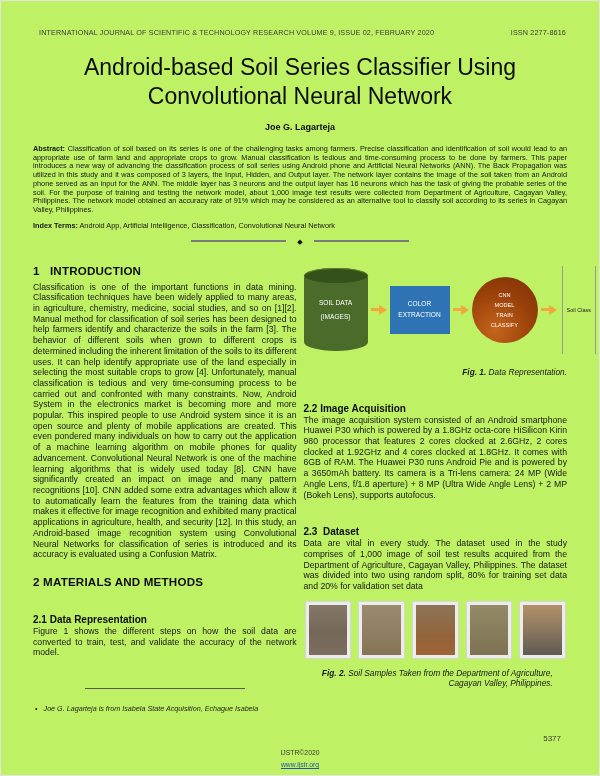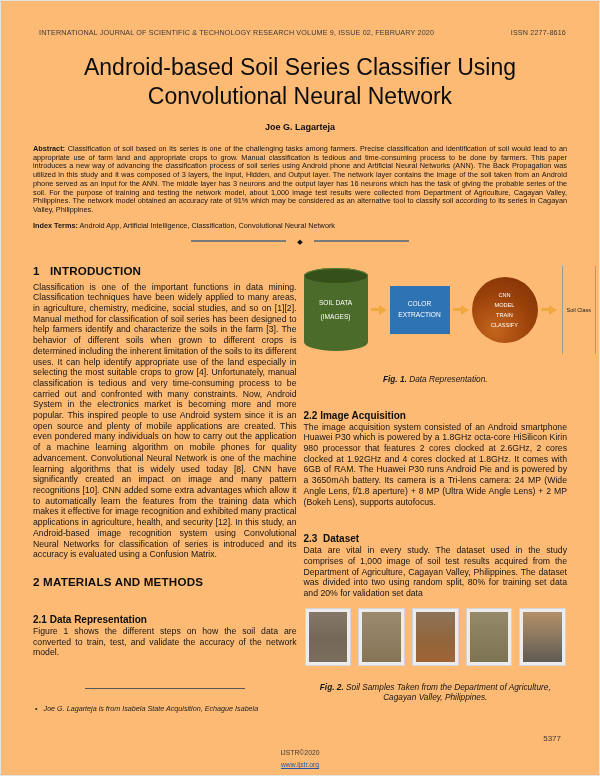--- a/index.html
+++ b/index.html
@@ -1,18 +1,18 @@
 <!DOCTYPE html>
 <html><head>
 <meta charset="utf-8">
 <style>
   html,body{margin:0;padding:0;background:#ffffff;}
   .page{
     position:relative;width:600px;height:776px;margin:0 auto;
-    background:#fdba74;color:#111;overflow:hidden;box-sizing:border-box;
+    background:#bef264;color:#111;overflow:hidden;box-sizing:border-box;
     font-family:"Liberation Sans", sans-serif;border:1px solid #e3e3e3;
   }
   .header{
     position:absolute;top:27px;left:38px;right:33px;
     display:flex;justify-content:space-between;
     font-size:7.2px;color:#3a3a3a;letter-spacing:.15px;white-space:nowrap;
   }
   .title{
     margin:52px auto 0;width:450px;text-align:center;
     font-size:23px;line-height:1.28;font-weight:400;color:#0d0d0d;
@@ -47,21 +47,21 @@
   .arrow::before{content:'';position:absolute;left:0;top:3.2px;width:8px;height:3.6px;background:#f0a93c;}
   .arrow::after{content:'';position:absolute;left:8px;top:0;width:0;height:0;border-top:5px solid transparent;border-bottom:5px solid transparent;border-left:8px solid #f0a93c;}
   .cbox{width:60px;height:48px;background:#2e74b5;color:#fff;display:flex;flex-direction:column;justify-content:center;text-align:center;font-size:6.6px;line-height:1.55;flex:none;}
   .ccircle{width:66px;height:66px;border-radius:50%;
     background:radial-gradient(circle at 35% 80%, #c4651c 0%, #99400a 55%, #7d2f04 100%);
     color:#fff;display:flex;flex-direction:column;justify-content:center;text-align:center;
     font-size:5.6px;line-height:1.8;flex:none;}
   .bracket{display:flex;align-items:center;height:88px;margin-left:2px;flex:none;}
   .bline{width:1px;height:88px;background:#9a9a9a;}
   .btext{font-size:5.5px;margin:0 4px;color:#222;white-space:nowrap;}
-  .fig-caption{text-align:center;font-size:8.3px;font-style:italic;color:#161616;margin:17px auto 10px;}
+  .fig-caption{text-align:right;font-size:8.3px;font-style:italic;color:#161616;margin:10px auto 10px;}
   .fig-caption .fig-label{font-weight:bold;}
   .fig2-caption{width:235px;}
   
   .fig2{display:flex;justify-content:center;gap:9px;margin:10px 2px 6px;}
   .soil{width:40px;height:50px;border:3px solid #ececec;box-shadow:0 0 0 1px #d5d5d5;}
   
   .pagenum{position:absolute;right:38px;top:733px;font-size:8px;color:#3a3a3a;}
   .copyright{position:absolute;left:0;right:0;top:748px;text-align:center;font-size:6.8px;color:#3a3a3a;}
   .url{position:absolute;left:0;right:0;top:760px;text-align:center;font-size:6.8px;}
   .url a{color:#2456a4;text-decoration:underline;cursor:pointer;}

